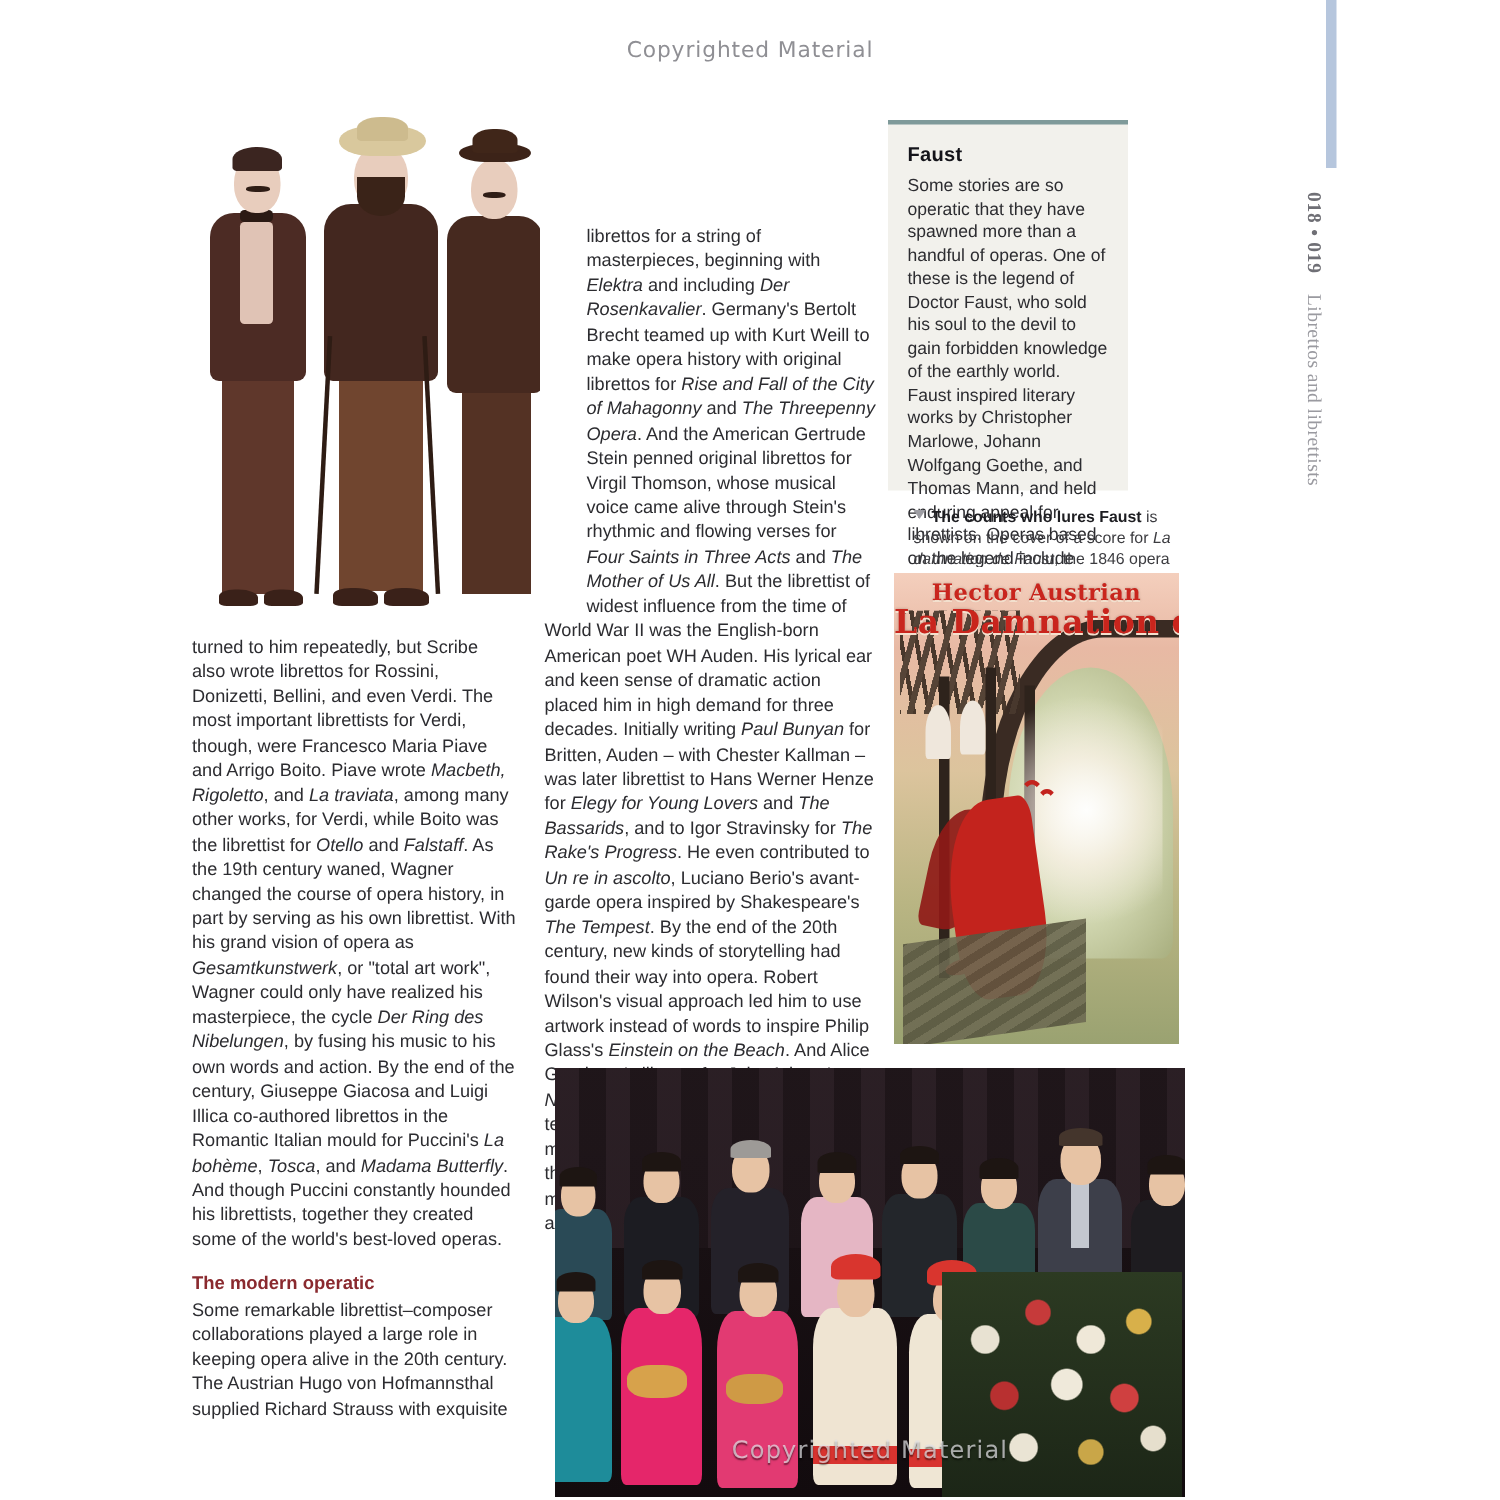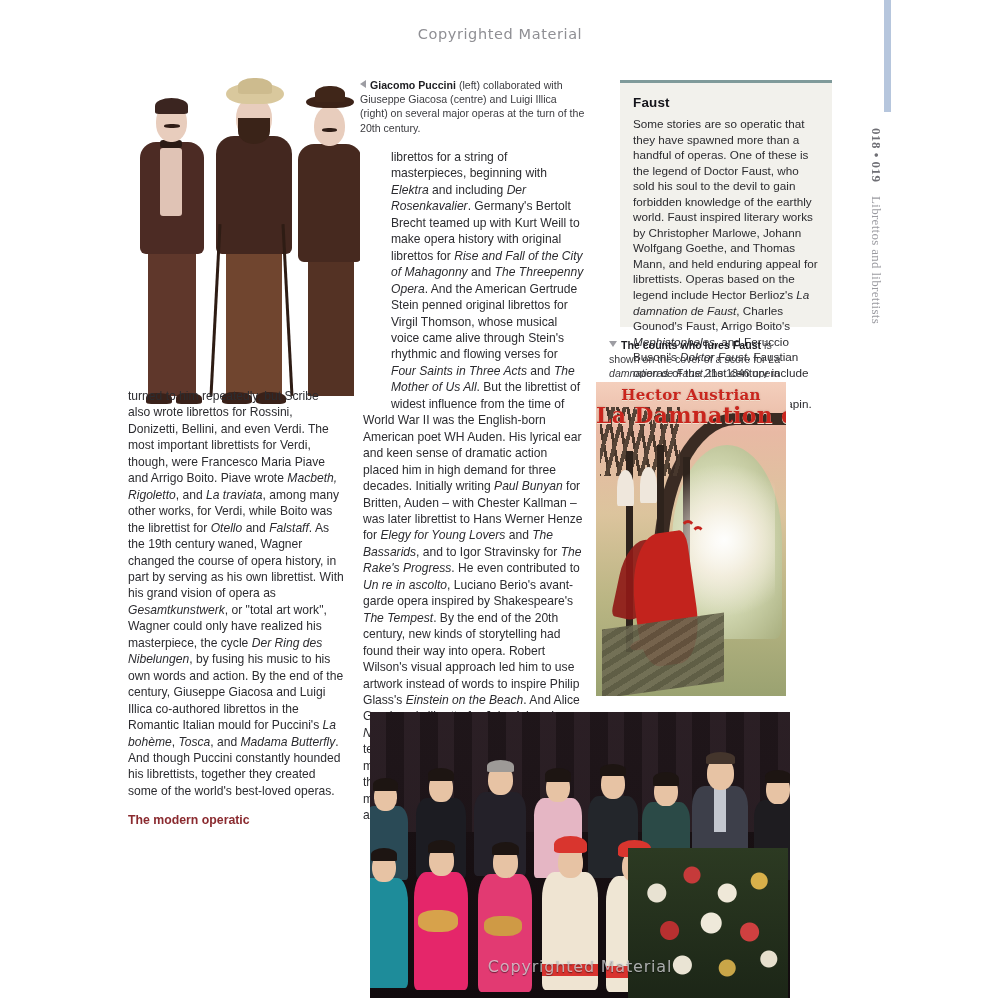--- a/index.html
+++ b/index.html
@@ -116,45 +116,44 @@
   
   .body-col {
     position: absolute;
     font-family: "Liberation Sans", sans-serif;
     font-size: 12.1px;
     line-height: 16.45px;
     color: #2c2c30;
     text-align: left;
   }
   .body-col i { font-style: italic; }
-  .col-left  { left: 128px; top: 388px; width: 216px; }
+  .col-left  { left: 128px; top: 423px; width: 216px; }
   .col-mid   { left: 363px; top: 149px; width: 222px; }
   .col-mid .wrap-shape {
     float: left;
     width: 28px;
     height: 248px;
     shape-outside: polygon(0 0, 100% 0, 100% 100%, 0 100%);
   }
   .subhead {
     font-weight: 700;
     color: #8a2a2f;
     font-size: 12.3px;
     margin-top: 13px;
     margin-bottom: 1px;
   }
 
   
   .faust-box {
     position: absolute;
     left: 592px; top: 80px;
-    width: 212px; height: 247px;
+    width: 160px; height: 247px;
     background: #f2f1ec;
     border-top: 3px solid #7f9a9a;
     padding: 12px 13px 10px 13px;
-    margin-left: 28px;
   }
   .faust-title {
     font-weight: 700;
     font-size: 13.4px;
     color: #14141a;
     margin-bottom: 6px;
     letter-spacing: 0.2px;
   }
   .faust-body {
     font-size: 11.7px;
@@ -347,32 +346,30 @@
     <div class="pc-fig" style="left:166px; width:72px; height:320px;">
       <div class="pc-legs" style="left:14px; bottom:8px; width:46px; height:152px; background:#543224;"></div>
       <div class="pc-body" style="left:4px; top:60px; width:64px; height:118px; border-radius:16px 16px 6px 6px; background:#46291f;"></div>
       <div class="pc-head" style="left:20px; top:22px; width:31px; height:40px;"></div>
       <div class="pc-hat" style="left:12px; top:12px; width:48px; height:12px; background:#3c2318; border-radius:50%/70%;"></div>
       <div class="pc-hat" style="left:21px; top:2px; width:30px; height:16px; background:#402619; border-radius:46% 46% 10% 10%;"></div>
       <div class="pc-stache" style="left:28px; top:44px; width:15px; height:4px;"></div>
     </div>
   </div>
 
-  <div class="caption caption-puccini">
-    <span class="tri tri-left"></span><b>Giacomo Puccini</b><span> (left) collaborated with Giuseppe Giacosa (centre) and Luigi Illica (right) on several major operas at the turn of the 20th century.</span>
-  </div>
 
   <div class="body-col col-mid">
     <div class="wrap-shape"></div>
     <span>librettos for a string of masterpieces, beginning with <i>Elektra</i> and including <i>Der Rosenkavalier</i>. Germany's Bertolt Brecht teamed up with Kurt Weill to make opera history with original librettos for <i>Rise and Fall of the City of Mahagonny</i> and <i>The Threepenny Opera</i>. And the American Gertrude Stein penned original librettos for Virgil Thomson, whose musical voice came alive through Stein's rhythmic and flowing verses for <i>Four Saints in Three Acts</i> and <i>The Mother of Us All</i>. But the librettist of widest influence from the time of World War II was the English-born American poet WH Auden. His lyrical ear and keen sense of dramatic action placed him in high demand for three decades. Initially writing <i>Paul Bunyan</i> for Britten, Auden – with Chester Kallman – was later librettist to Hans Werner Henze for <i>Elegy for Young Lovers</i> and <i>The Bassarids</i>, and to Igor Stravinsky for <i>The Rake's Progress</i>. He even contributed to <i>Un re in ascolto</i>, Luciano Berio's avant-garde opera inspired by Shakespeare's <i>The Tempest</i>. By the end of the 20th century, new kinds of storytelling had found their way into opera. Robert Wilson's visual approach led him to use artwork instead of words to inspire Philip Glass's <i>Einstein on the Beach</i>. And Alice Goodman's libretto for John Adams' <i>Nixon in China</i> took its cues from television news. Yet, whatever its source material, what really counts is whether the libretto inspires a composer to weave musical magic that will take audiences on an operatic journey.</span>
   </div>
 
   <div class="body-col col-left">
     <div>turned to him repeatedly, but Scribe also wrote librettos for Rossini, Donizetti, Bellini, and even Verdi. The most important librettists for Verdi, though, were Francesco Maria Piave and Arrigo Boito. Piave wrote <i>Macbeth, Rigoletto</i>, and <i>La traviata</i>, among many other works, for Verdi, while Boito was the librettist for <i>Otello</i> and <i>Falstaff</i>. As the 19th century waned, Wagner changed the course of opera history, in part by serving as his own librettist. With his grand vision of opera as <i>Gesamtkunstwerk</i>, or "total art work", Wagner could only have realized his masterpiece, the cycle <i>Der Ring des Nibelungen</i>, by fusing his music to his own words and action. By the end of the century, Giuseppe Giacosa and Luigi Illica co-authored librettos in the Romantic Italian mould for Puccini's <i>La bohème</i>, <i>Tosca</i>, and <i>Madama Butterfly</i>. And though Puccini constantly hounded his librettists, together they created some of the world's best-loved operas.</div>
     <div class="subhead">The modern operatic</div>
+    <div>Some remarkable librettist–composer collaborations played a large role in keeping opera alive in the 20th century. The Austrian Hugo von Hofmannsthal supplied Richard Strauss with exquisite</div>
   </div>
 
 
   <div class="faust-box">
     <div class="faust-title">Faust</div>
     <div class="faust-body">Some stories are so operatic that they have spawned more than a handful of operas. One of these is the legend of Doctor Faust, who sold his soul to the devil to gain forbidden knowledge of the earthly world. Faust inspired literary works by Christopher Marlowe, Johann Wolfgang Goethe, and Thomas Mann, and held enduring appeal for librettists. Operas based on the legend include Hector Berlioz's <i>La damnation de Faust</i>, Charles Gounod's Faust, Arrigo Boito's <i>Mephistopheles</i>, and Feruccio Busoni's <i>Doktor Faust</i>. Faustian operas of the 21st century include <i>Faust, The Last Night</i> by the French composer Pascal Dusapin.</div>
   </div>
 
   <div class="caption caption-poster">
     <span class="tri tri-down"></span><b>The counts who lures Faust</b><span> is shown on the cover of a score for </span><i>La damnation de Faust</i><span>, the 1846 opera by Hector Berlioz.</span>

